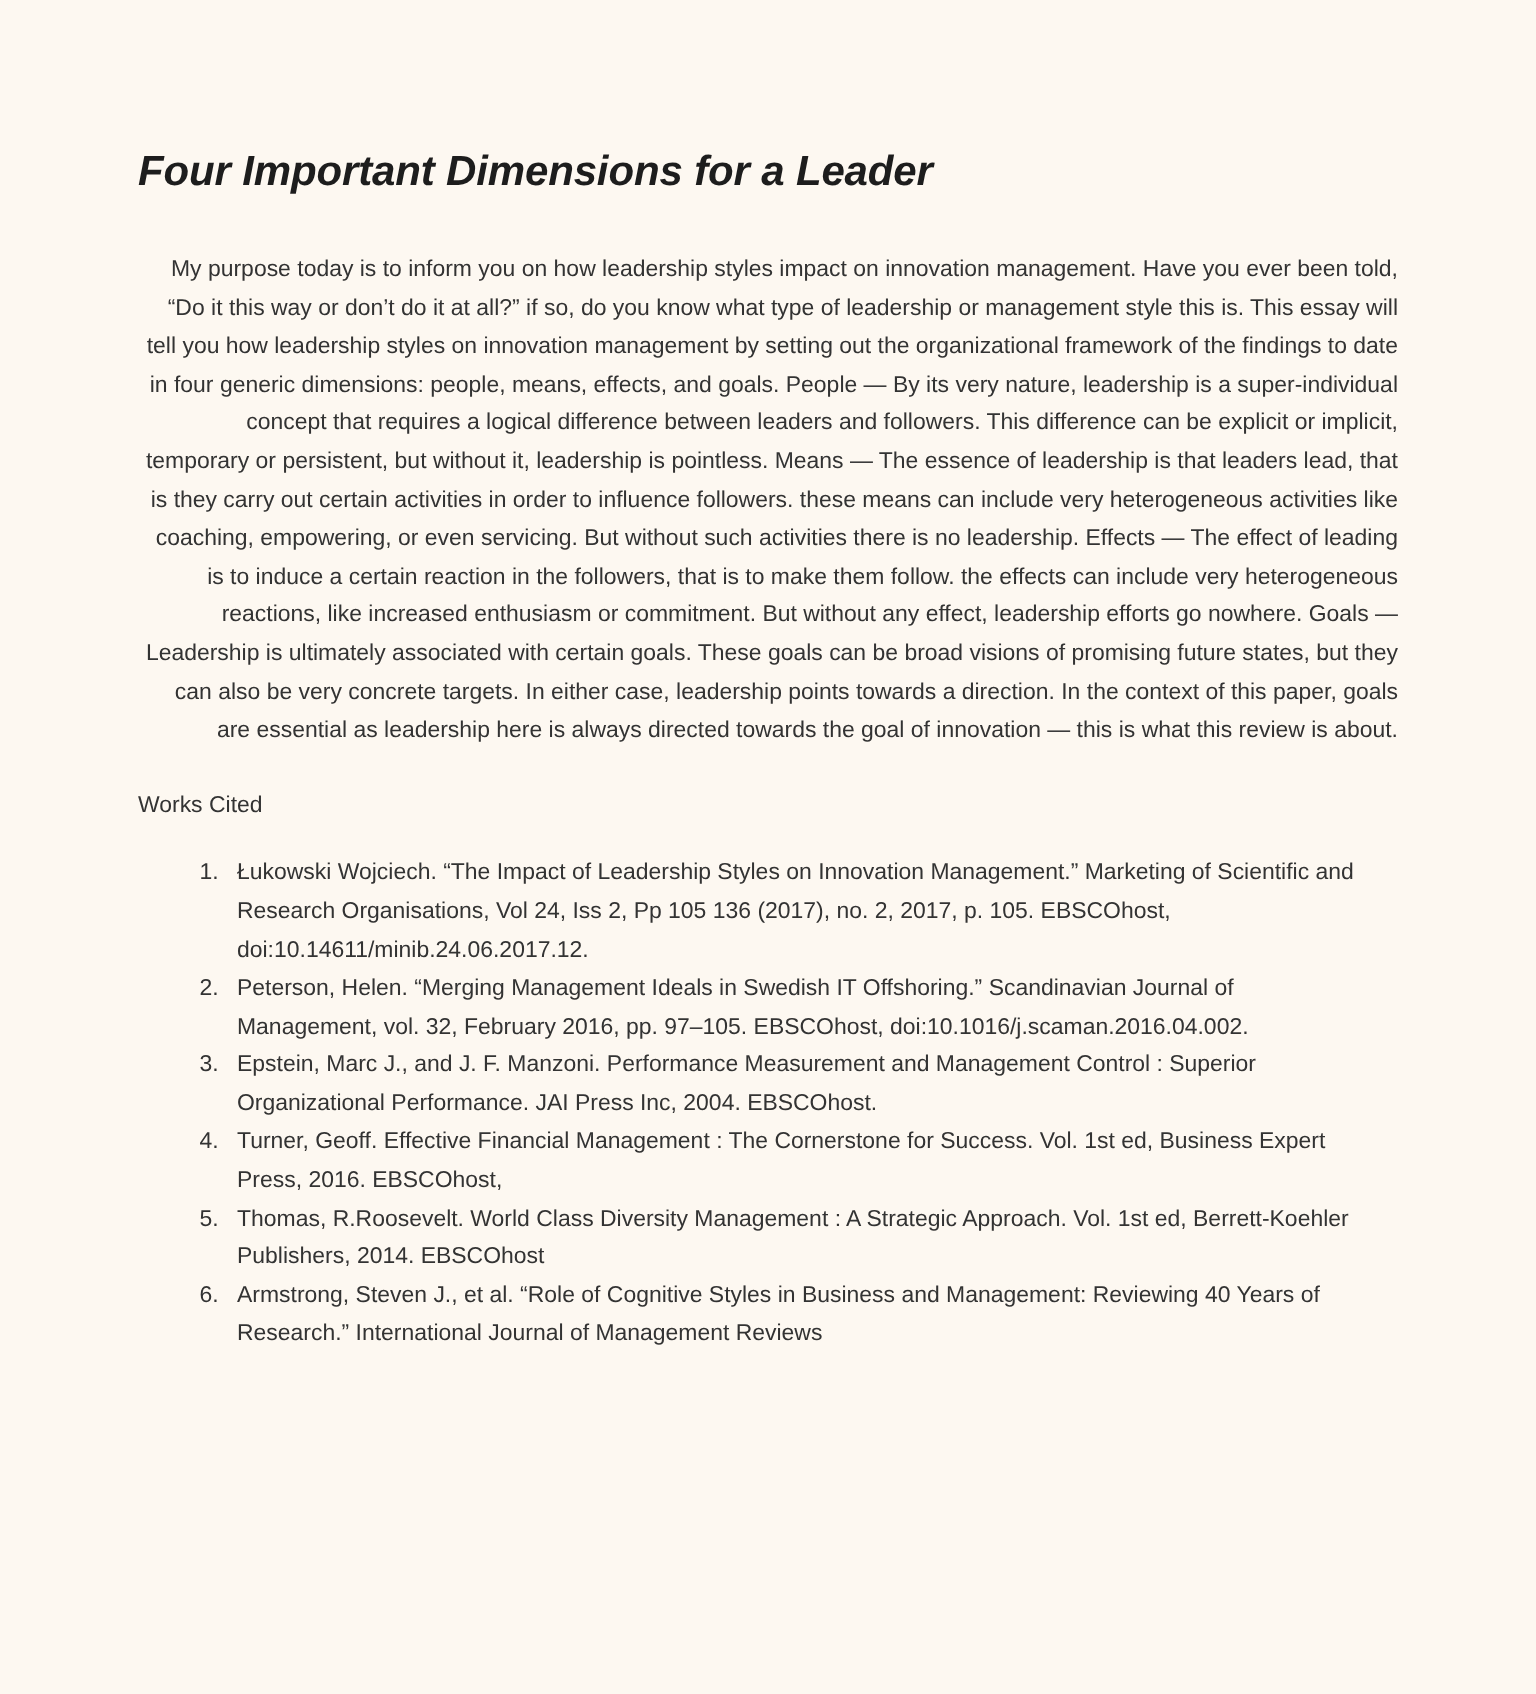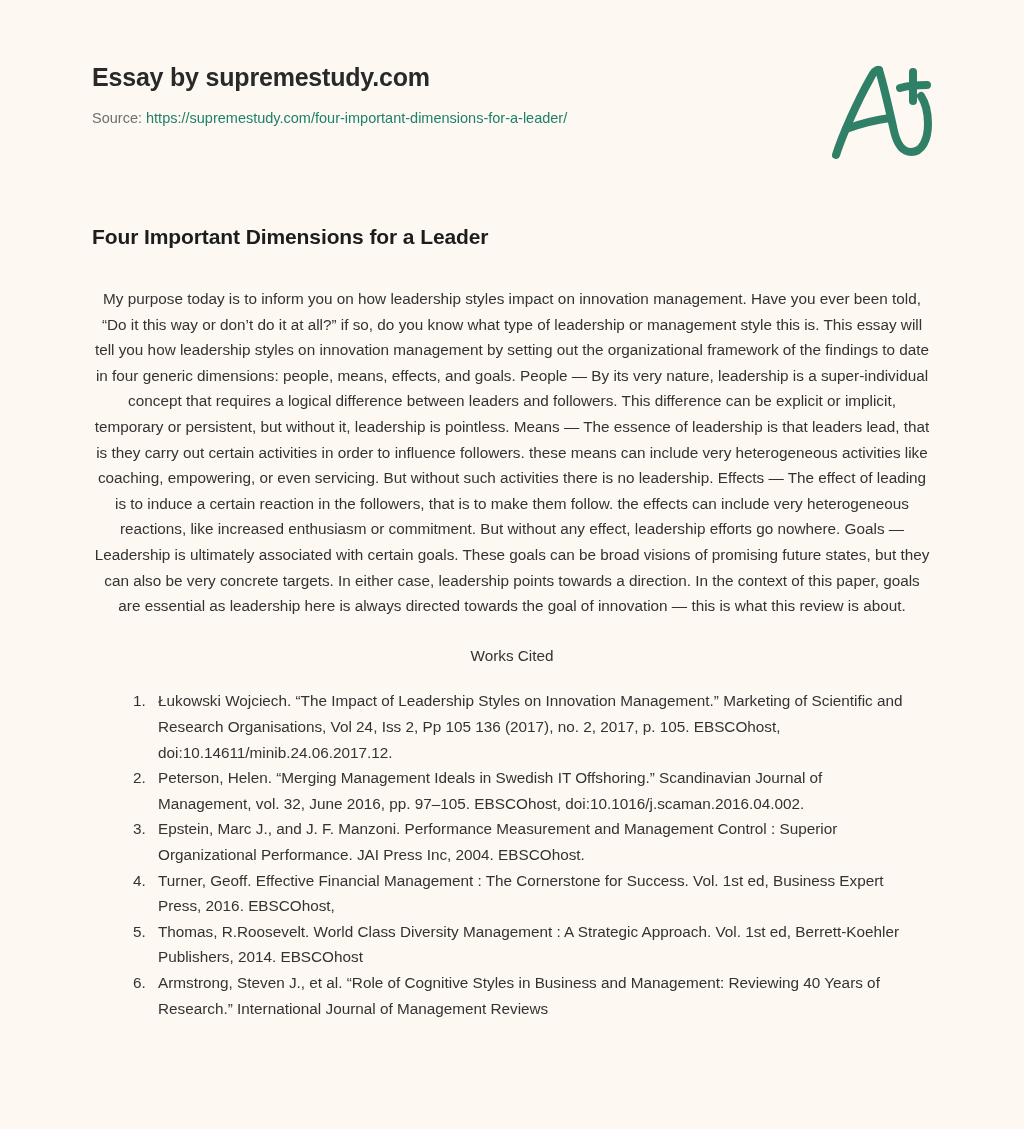--- a/index.html
+++ b/index.html
@@ -69,34 +69,35 @@
 
   
   .article {
     padding: 0 92px 0 92px;
     box-sizing: border-box;
   }
 
   .article-title {
     margin: 0;
     padding-top: 96px;
-    font-size: 21px;
+    font-size: 28px;
     font-weight: bold;
     letter-spacing: -0.1px;
     color: #1d1d1d;
     line-height: 1.25;
+    font-style: italic;
   }
 
   .body-text {
     margin: 0;
     padding-top: 36px;
     font-size: 15.3px;
     line-height: 25.6px;
     color: #333333;
-    text-align: center;
+    text-align: right;
     max-width: 845px;
   }
 
   .section-heading {
     margin: 0;
     padding-top: 22px;
     font-size: 15.3px;
     font-weight: normal;
     line-height: 25.6px;
     color: #333333;
@@ -106,21 +107,20 @@
     padding-top: 20px;
   }
 
   .works-cited-heading {
     margin: 0;
     padding-top: 24px;
     font-size: 15.3px;
     font-weight: normal;
     line-height: 25.6px;
     color: #333333;
-    text-align: center;
   }
 
   ol.references {
     margin: 0;
     padding-top: 20px;
     padding-left: 58px;
     padding-right: 0;
     padding-bottom: 10px;
     list-style-position: outside;
     list-style-type: decimal;
@@ -133,61 +133,34 @@
     margin: 0 16px 0 0;
     padding-left: 8px;
     max-width: 800px;
   }
 </style>
 </head>
 <body>
 
 <div class="page">
 
-  <div class="header">
-
-    <h1 class="site-title">Essay by supremestudy.com</h1>
-
-    <div class="source-line">
-      <span class="source-label">Source:</span>
-      <a class="source-url" href="#">https://supremestudy.com/four-important-dimensions-for-a-leader/</a>
-    </div>
-
-    <div class="logo">
-      <svg viewBox="0 0 116 104" xmlns="http://www.w3.org/2000/svg" aria-hidden="true">
-        <g fill="none" stroke="#2f8066" stroke-linecap="round" stroke-linejoin="round">
-
-          <path d="M12 97 C18 78, 33 44, 46 21 C49 15, 52 11, 55 12" stroke-width="8"></path>
-
-          <path d="M55 12 C60 28, 66 55, 70 73 C73 86, 78 94, 87 94 C98 94, 104 82, 104 66 C104 54, 101 44, 97 38" stroke-width="8"></path>
-
-          <path d="M22 71 C33 67, 50 62, 66 60" stroke-width="8"></path>
-
-          <path d="M76 30 C83 28, 95 27, 103 27" stroke-width="8"></path>
-
-          <path d="M89 14 C89 22, 89 34, 89 43" stroke-width="8"></path>
-        </g>
-      </svg>
-    </div>
-
-  </div>
 
   <div class="article">
 
     <h2 class="article-title">Four Important Dimensions for a Leader</h2>
 
     <p class="body-text">My purpose today is to inform you on how leadership styles impact on innovation management. Have you ever been told, “Do it this way or don’t do it at all?” if so, do you know what type of leadership or management style this is. This essay will tell you how leadership styles on innovation management by setting out the organizational framework of the findings to date in four generic dimensions: people, means, effects, and goals. People — By its very nature, leadership is a super-individual concept that requires a logical difference between leaders and followers. This difference can be explicit or implicit, temporary or persistent, but without it, leadership is pointless. Means — The essence of leadership is that leaders lead, that is they carry out certain activities in order to influence followers. these means can include very heterogeneous activities like coaching, empowering, or even servicing. But without such activities there is no leadership. Effects — The effect of leading is to induce a certain reaction in the followers, that is to make them follow. the effects can include very heterogeneous reactions, like increased enthusiasm or commitment. But without any effect, leadership efforts go nowhere. Goals — Leadership is ultimately associated with certain goals. These goals can be broad visions of promising future states, but they can also be very concrete targets. In either case, leadership points towards a direction. In the context of this paper, goals are essential as leadership here is always directed towards the goal of innovation — this is what this review is about.</p>
 
 
 
     <p class="works-cited-heading">Works Cited</p>
 
     <ol class="references">
       <li>Łukowski Wojciech. “The Impact of Leadership Styles on Innovation Management.” Marketing of Scientific and Research Organisations, Vol 24, Iss 2, Pp 105 136 (2017), no. 2, 2017, p. 105. EBSCOhost, doi:10.14611/minib.24.06.2017.12.</li>
-      <li>Peterson, Helen. “Merging Management Ideals in Swedish IT Offshoring.” Scandinavian Journal of Management, vol. 32, June 2016, pp. 97–105. EBSCOhost, doi:10.1016/j.scaman.2016.04.002.</li>
+      <li>Peterson, Helen. “Merging Management Ideals in Swedish IT Offshoring.” Scandinavian Journal of Management, vol. 32, February 2016, pp. 97–105. EBSCOhost, doi:10.1016/j.scaman.2016.04.002.</li>
       <li>Epstein, Marc J., and J. F. Manzoni. Performance Measurement and Management Control : Superior Organizational Performance. JAI Press Inc, 2004. EBSCOhost.</li>
       <li>Turner, Geoff. Effective Financial Management : The Cornerstone for Success. Vol. 1st ed, Business Expert Press, 2016. EBSCOhost,</li>
       <li>Thomas, R.Roosevelt. World Class Diversity Management : A Strategic Approach. Vol. 1st ed, Berrett-Koehler Publishers, 2014. EBSCOhost</li>
       <li>Armstrong, Steven J., et al. “Role of Cognitive Styles in Business and Management: Reviewing 40 Years of Research.” International Journal of Management Reviews</li>
     </ol>
 
   </div>
 
 </div>
 

